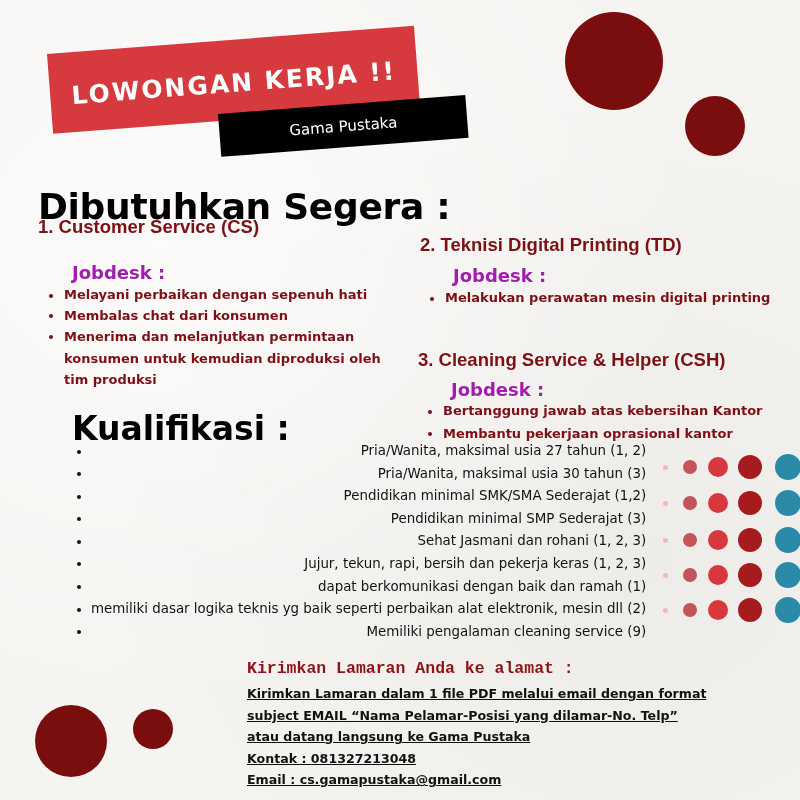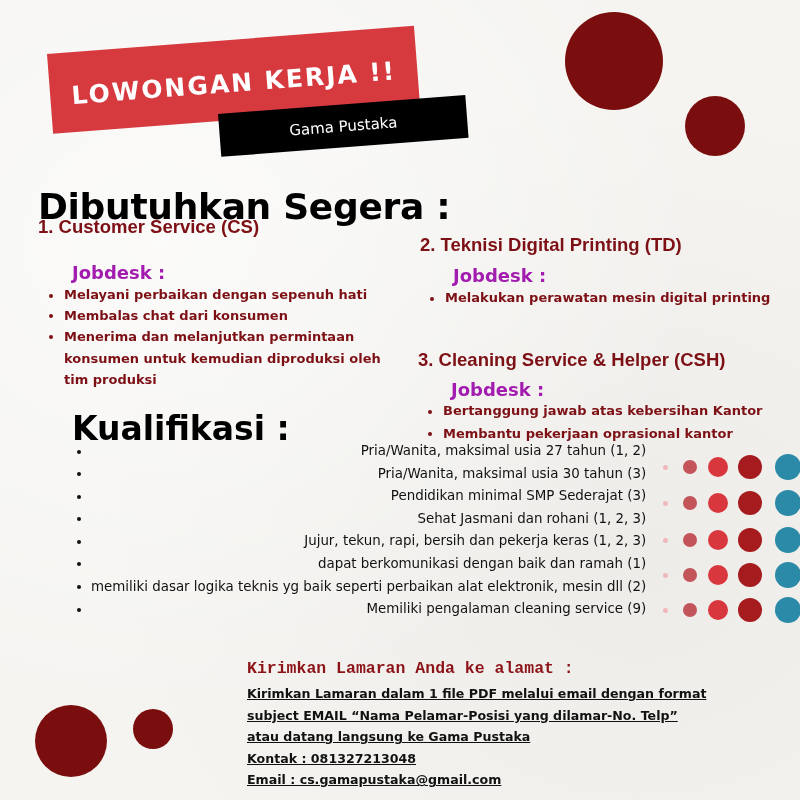--- a/index.html
+++ b/index.html
@@ -113,20 +113,21 @@
 <div class="jobdesk" style="left:423px;top:379px;">Jobdesk :</div>
 <ul class="dlist" style="left:426px;top:401px;">
   <li>Bertanggung jawab atas kebersihan Kantor</li>
   <li style="margin-top:2px;">Membantu pekerjaan oprasional kantor</li>
 </ul>
 
 <div class="kual-title">Kualifikasi :</div>
 <ul class="klist">
   <li>Pria/Wanita, maksimal usia 27 tahun (1, 2)</li>
   <li>Pria/Wanita, maksimal usia 30 tahun (3)</li>
+  <li>Pendidikan minimal SMK/SMA Sederajat (1,2)</li>
   <li>Pendidikan minimal SMP Sederajat (3)</li>
   <li>Sehat Jasmani dan rohani (1, 2, 3)</li>
   <li>Jujur, tekun, rapi, bersih dan pekerja keras (1, 2, 3)</li>
   <li>dapat berkomunikasi dengan baik dan ramah (1)</li>
   <li>memiliki dasar logika teknis yg baik seperti perbaikan alat elektronik, mesin dll (2)</li>
   <li>Memiliki pengalaman cleaning service (9)</li>
 </ul>
 
 <div class="contact-head">Kirimkan Lamaran Anda ke alamat :</div>
 <div class="contact-lines">

